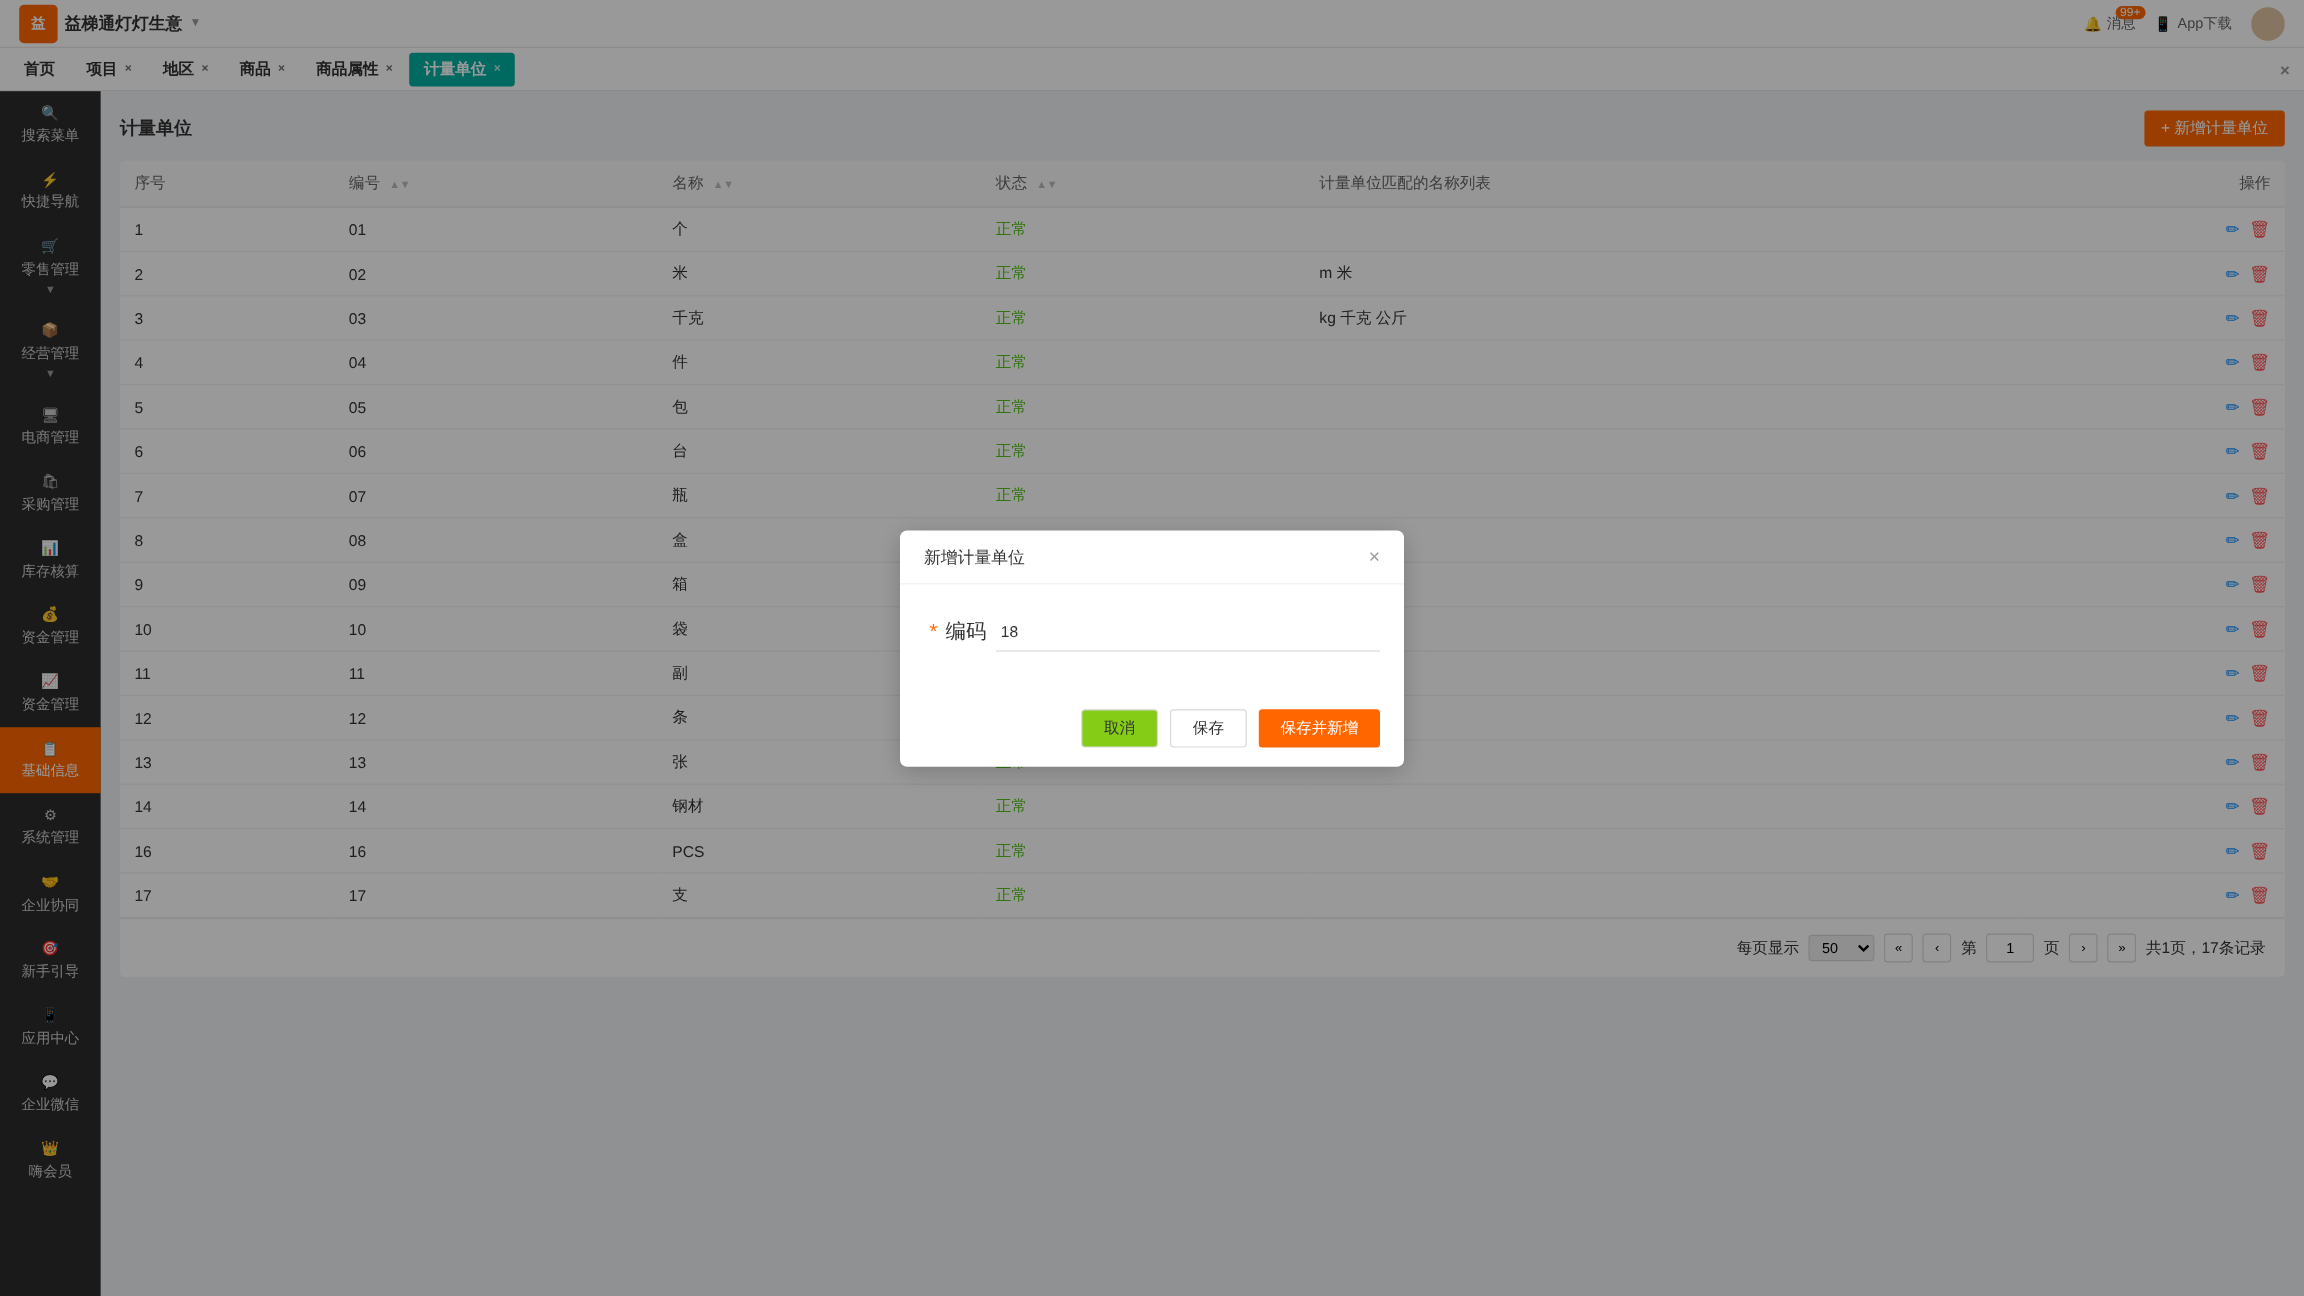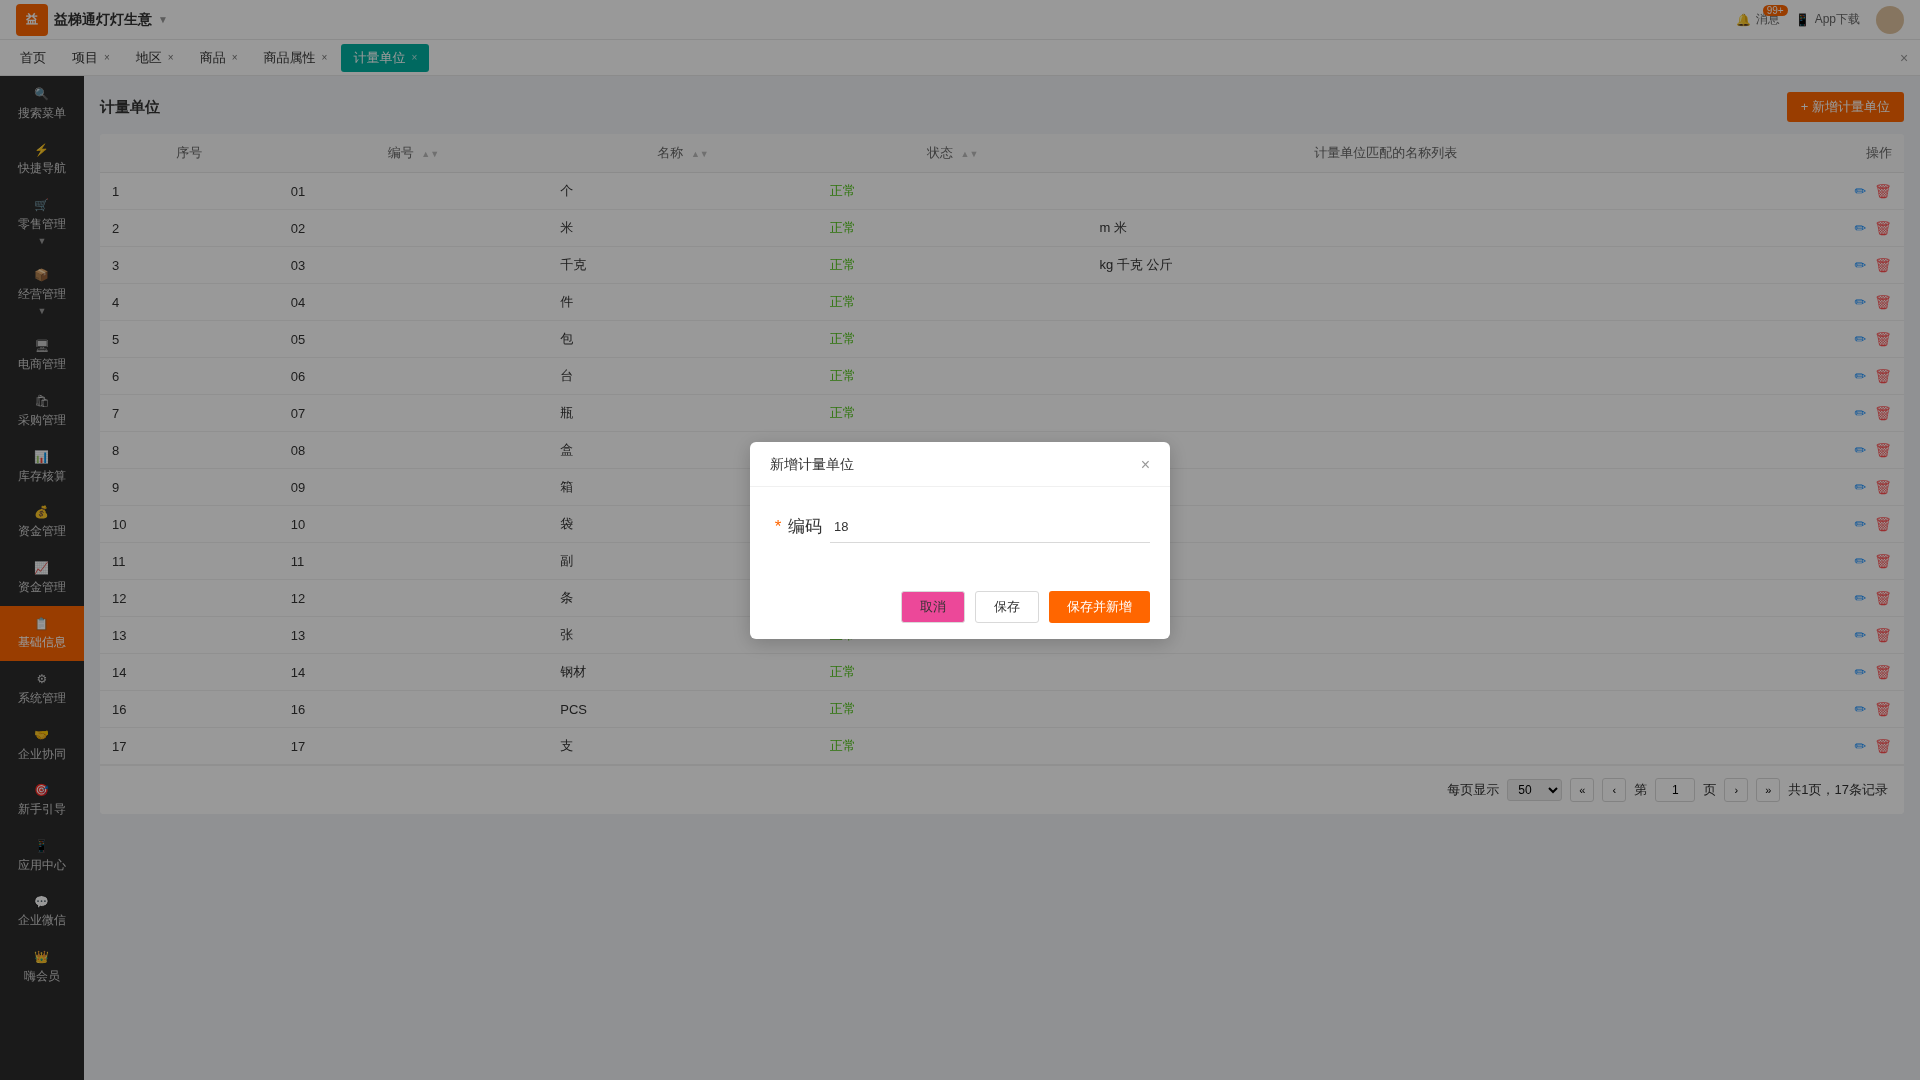--- a/index.html
+++ b/index.html
@@ -28,20 +28,21 @@
 
     
     .tab-bar {
       height: 36px;
       background: #fff;
       display: flex;
       align-items: center;
       padding: 0 8px;
       border-bottom: 1px solid #e8e8e8;
       gap: 2px;
+      font-weight: bold;
     }
     .tab-item {
       height: 28px;
       padding: 0 12px;
       display: flex;
       align-items: center;
       gap: 6px;
       border-radius: 3px;
       cursor: pointer;
       font-size: 13px;
@@ -104,21 +105,21 @@
       padding: 6px 14px;
       border-radius: 3px;
       cursor: pointer;
       font-size: 13px;
     }
 
     
     .table-container { background: #fff; border-radius: 4px; overflow: hidden; }
     table { width: 100%; border-collapse: collapse; }
     thead tr { background: #fafafa; border-bottom: 1px solid #e8e8e8; }
-    thead th { padding: 10px 12px; text-align: center; color: #666; font-weight: normal; font-size: 13px; white-space: nowrap; }
+    thead th { padding: 10px 12px; text-align: left; color: #666; font-weight: normal; font-size: 13px; white-space: nowrap; }
     tbody tr { border-bottom: 1px solid #f0f0f0; }
     tbody td { padding: 9px 12px; color: #333; font-size: 13px; }
     .status-normal { color: #52c41a; }
     .action-btns { display: flex; gap: 8px; }
     .action-edit { color: #1890ff; cursor: pointer; font-size: 14px; }
     .action-delete { color: #ff4d4f; cursor: pointer; font-size: 14px; }
     .sort-arrows { color: #bbb; font-size: 9px; display: inline-flex; flex-direction: column; margin-left: 4px; vertical-align: middle; }
 
     
     .pagination {
@@ -167,21 +168,21 @@
     .form-label { width: 60px; text-align: right; color: #333; font-size: 17px; padding-right: 8px; }
     .required { color: #f60; margin-right: 2px; }
     .form-input { flex: 1; height: 32px; border: none; border-bottom: 1px solid #d9d9d9; outline: none; font-size: 13px; color: #333; padding: 0 4px; }
     .form-input.name-input { border-bottom-color: #f60; }
     .modal-footer {
       display: flex;
       justify-content: flex-end;
       gap: 10px;
       padding: 12px 20px 16px;
     }
-    .btn-cancel { padding: 6px 18px; border: 1px solid #d9d9d9; border-radius: 3px; background: #ec4899; cursor: pointer; color: #333; font-size: 13px; font-family: Liberation Mono, monospace; }
+    .btn-cancel { padding: 6px 18px; border: 1px solid #d9d9d9; border-radius: 3px; background: #84cc16; cursor: pointer; color: #333; font-size: 13px; font-family: Liberation Mono, monospace; }
     .btn-save { padding: 6px 18px; border: 1px solid #d9d9d9; border-radius: 3px; background: #fff; cursor: pointer; color: #333; font-size: 13px; }
     .btn-save-new { padding: 6px 18px; border: none; border-radius: 3px; background: #f60; cursor: pointer; color: #fff; font-size: 13px; }
   </style>
 </head>
 <body>
 
 <div class="top-bar">
   <div class="top-bar-left">
     <div class="logo-area">
       <div class="logo-icon">益</div>

